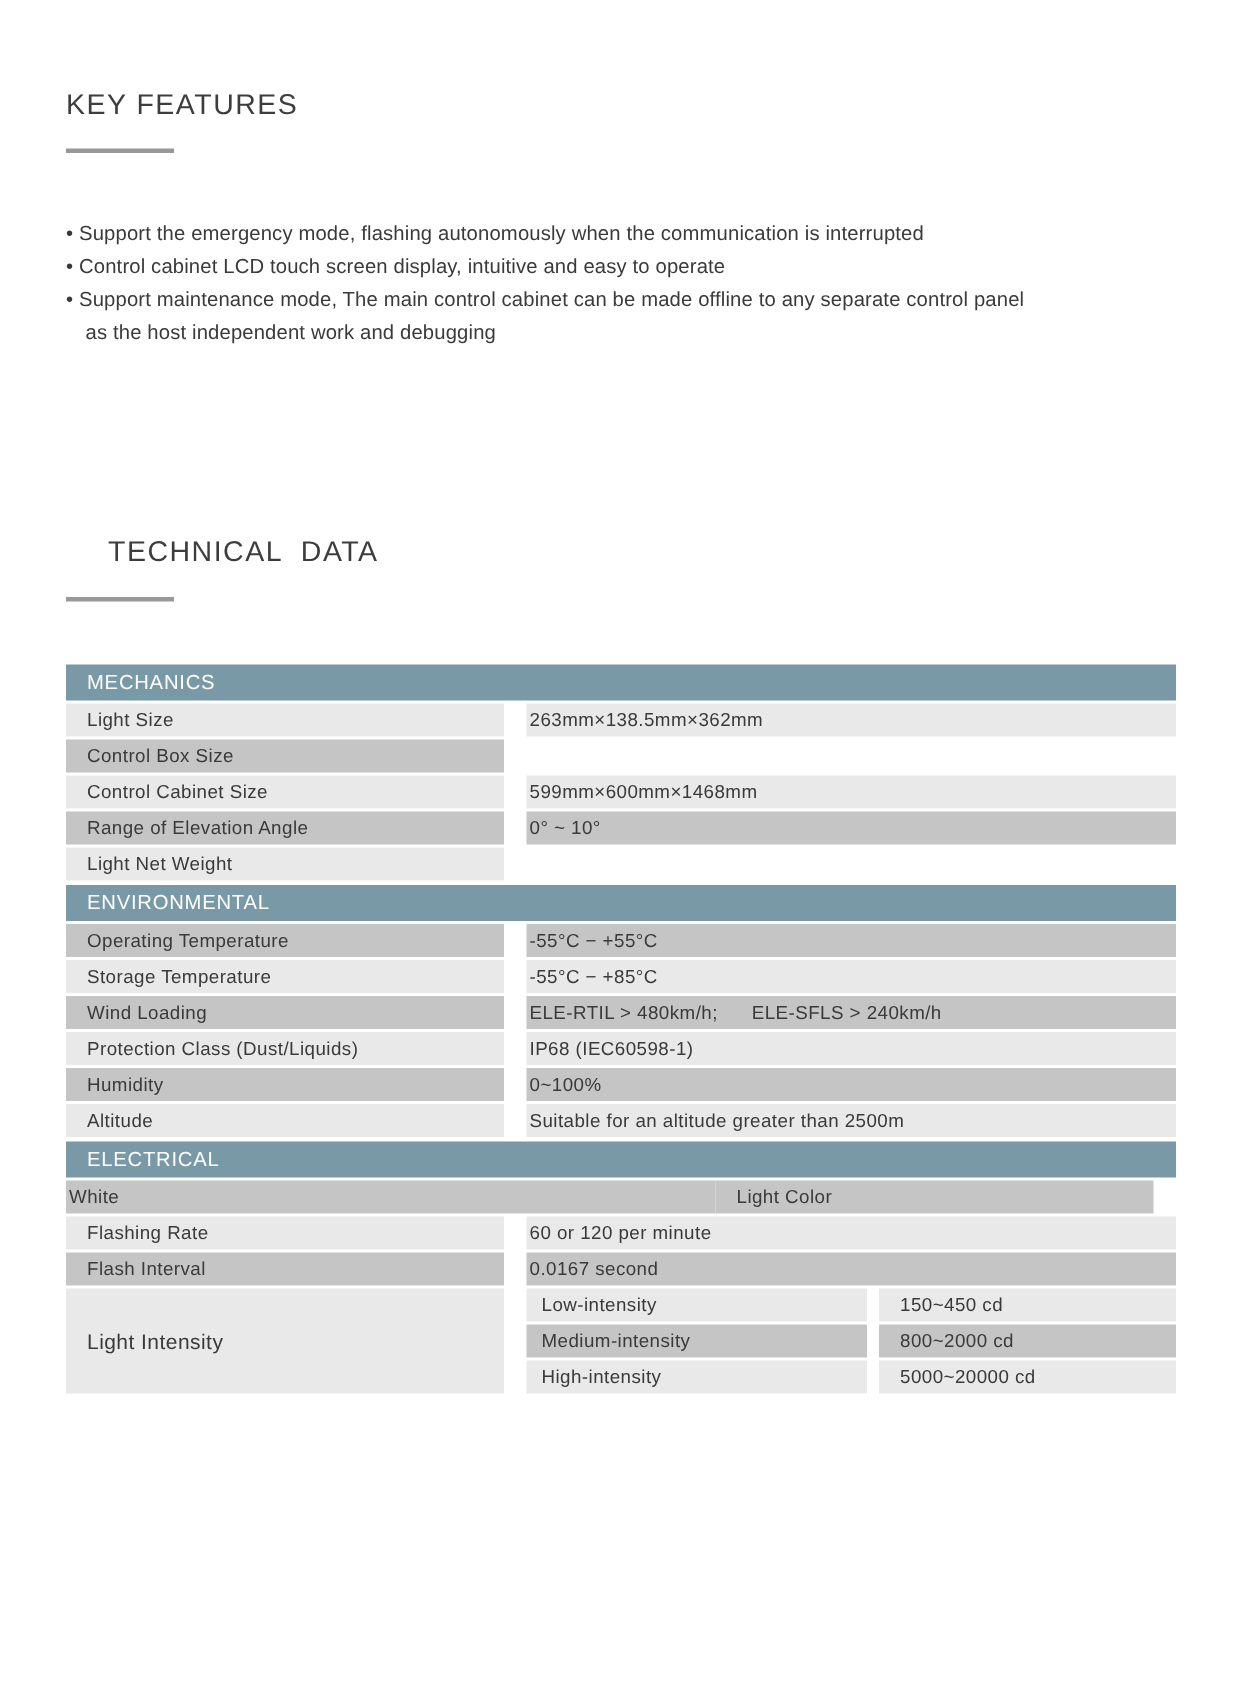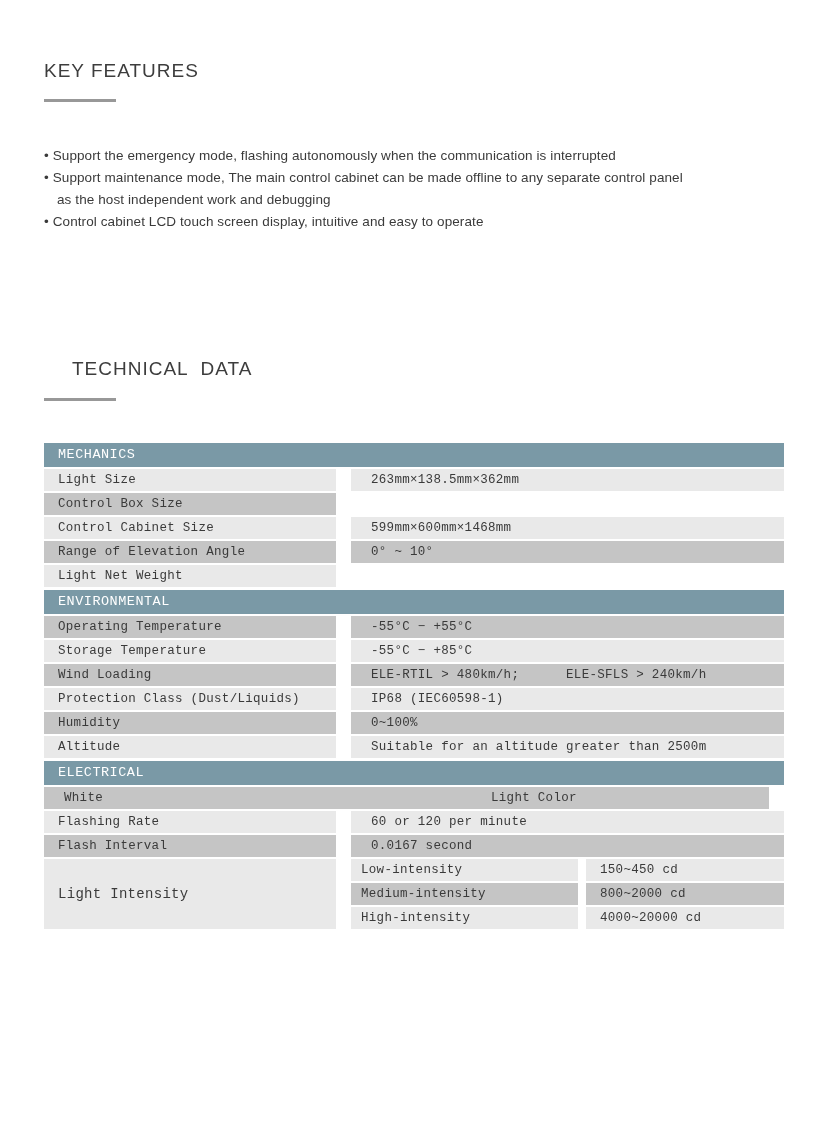--- a/index.html
+++ b/index.html
@@ -35,42 +35,42 @@
     position:absolute; left:44px; top:145px; width:760px;
   }
   .bullet {
     font-size:13.5px; line-height:22px;
     color:var(--text,#3a3a3a);
     padding-left:13px; text-indent:-13px;
     white-space:pre-line;
     letter-spacing:0.1px;
   }
   .spec-table {
-    position:absolute; left:44px; top:443px; width:740px;font-family:Liberation Mono, monospace;
+    position:absolute; left:44px; top:443px; width:740px;
   }
   .sec-header {
     height:24px; line-height:24px;
     background:var(--section-header-bg,#7a99a6);
     color:var(--header-text,#ffffff);
     font-size:13.5px; letter-spacing:0.5px;
     padding-left:14px;
     margin-top:3px; margin-bottom:2px;
   }
   .sec-header:first-child { margin-top:0; }
   .row { display:flex; margin-bottom:2px; }
   .cell {
     height:22px; line-height:22px;
     font-size:12.5px; letter-spacing:0.3px;
     color:var(--text,#3a3a3a);
     white-space:pre; overflow:hidden;
   }
   .light { background:var(--row-light,#e9e9e9); }
   .dark  { background:var(--row-dark,#c5c5c5); }
   .label { width:292px; padding-left:14px; margin-right:15px; flex:none; }
-  .value { flex:1; padding-left:20px; }
+  .value { flex:1; padding-left:2px; }
   .group-row { margin-bottom:0; }
   .group-label {
     height:70px; line-height:70px;
     font-size:14px;
   }
   .sub-col { flex:1; display:flex; flex-direction:column; }
   .sub-row { display:flex; margin-bottom:2px; }
   .sub-row:last-child { margin-bottom:0; }
   .sub-label { width:227px; padding-left:10px; margin-right:8px; flex:none; }
   .sub-value { flex:1; padding-left:14px; }
@@ -78,23 +78,23 @@
 </head>
 <body>
 
 <div class="page">
 
   <div class="section-title kf-title">KEY FEATURES</div>
   <div class="title-bar kf-bar"></div>
 
   <div class="kf-list">
       <div class="bullet">• Support the emergency mode, flashing autonomously when the communication is interrupted</div>
+      <div class="bullet">• Control cabinet LCD touch screen display, intuitive and easy to operate</div>
       <div class="bullet">• Support maintenance mode, The main control cabinet can be made offline to any separate control panel
 as the host independent work and debugging</div>
-      <div class="bullet">• Control cabinet LCD touch screen display, intuitive and easy to operate</div>
     </div>
 
   <div class="section-title td-title">TECHNICAL  DATA</div>
   <div class="title-bar td-bar"></div>
 
   <div class="spec-table">
       <div class="sec-header">MECHANICS</div>
       <div class="row">
         <div class="cell label light">Light Size</div>
         <div class="cell value light">263mm×138.5mm×362mm</div>
@@ -157,19 +157,19 @@
           <div class="sub-row">
             <div class="cell sub-label light">Low-intensity</div>
             <div class="cell sub-value light">150~450 cd</div>
           </div>
           <div class="sub-row">
             <div class="cell sub-label dark">Medium-intensity</div>
             <div class="cell sub-value dark">800~2000 cd</div>
           </div>
           <div class="sub-row">
             <div class="cell sub-label light">High-intensity</div>
-            <div class="cell sub-value light">4000~20000 cd</div>
+            <div class="cell sub-value light">5000~20000 cd</div>
           </div>
         </div>
       </div>
     </div>
 
 </div>
 
 </body></html>

